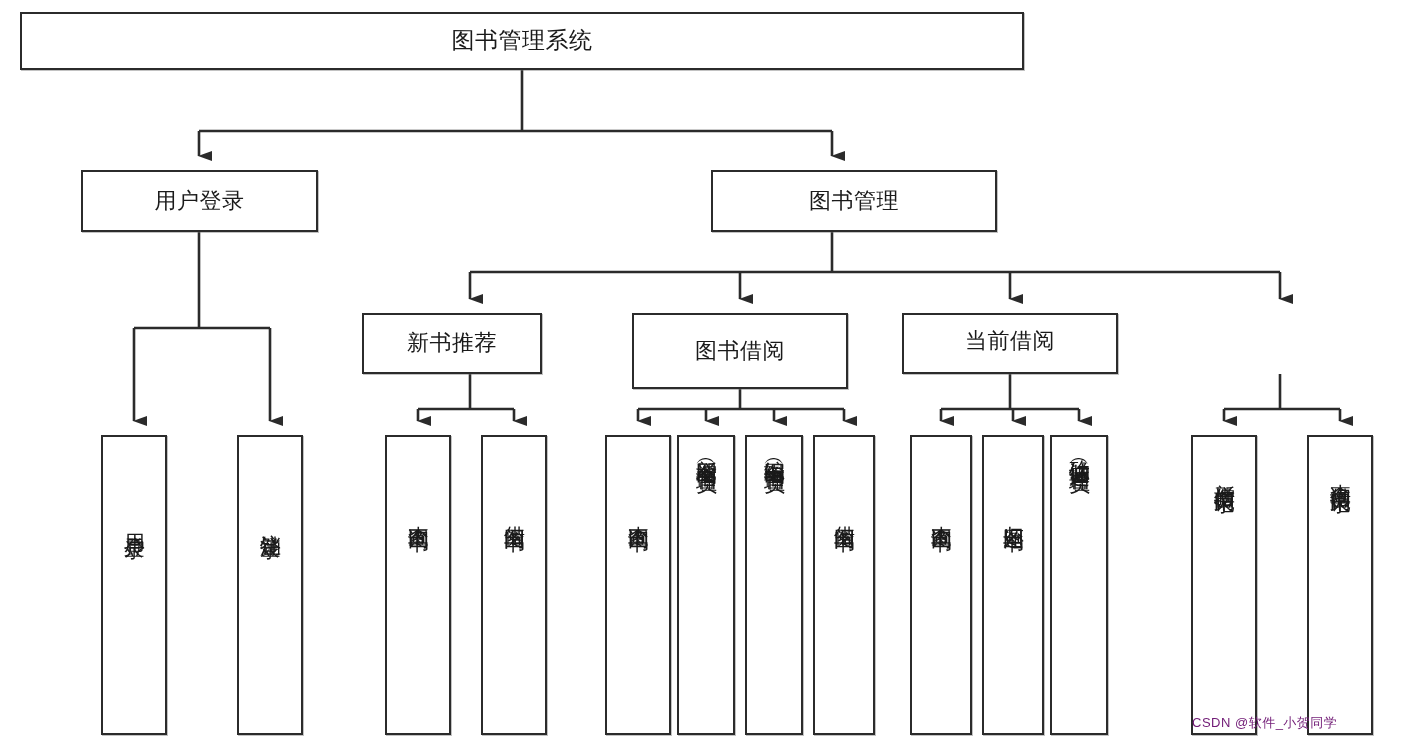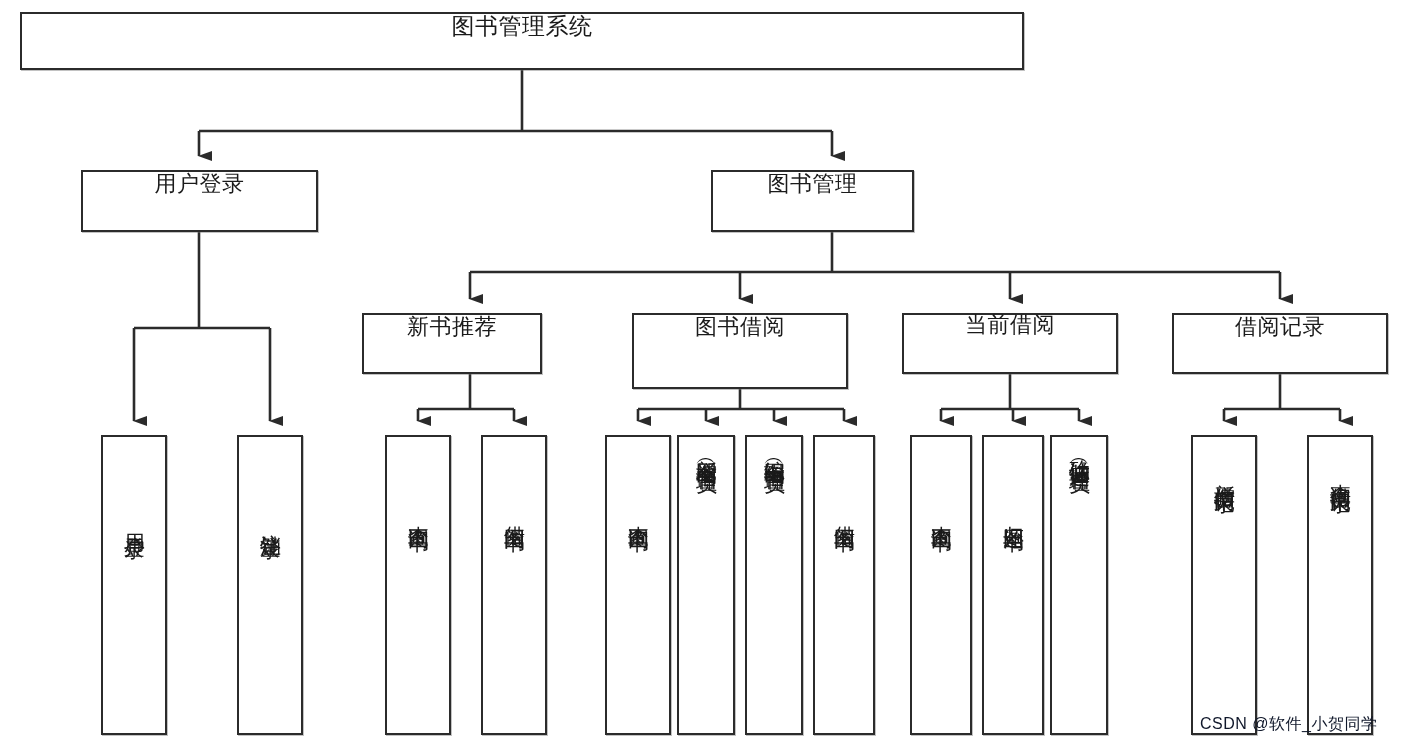--- a/index.html
+++ b/index.html
@@ -24,20 +24,21 @@
     width: 1405px;
     height: 747px;
     pointer-events: none;
   }
   .node {
     position: absolute;
     box-sizing: border-box;
     border: 2.5px solid #2b2b2b;
     background: #ffffff;
     display: flex;
+    align-items: center;
     justify-content: center;
     color: #1a1a1a;
     box-shadow: 1px 1px 0 rgba(120,120,120,0.45);
   }
   .node .label {
     display: block;
     text-align: center;
     letter-spacing: 0.5px;
   }
   
@@ -58,25 +59,24 @@
   .node.vert .label {
     writing-mode: vertical-rl;
     text-orientation: upright;
     font-size: 21px;
     line-height: 1.28;
     letter-spacing: 2px;
     white-space: nowrap;
   }
   .watermark {
     position: absolute;
-    font-size: 16px;
-    color: #0f172a;
+    font-size: 13px;
+    color: #701a75;
     white-space: nowrap;
     letter-spacing: 0.5px;
-    padding-left: 8px;
   }
 </style>
 </head>
 <body>
 
 <div id="canvas">
 
   <svg class="wires" viewBox="0 0 1405 747" xmlns="http://www.w3.org/2000/svg">
     <defs>
       <marker id="arrow" viewBox="0 0 12 14" refX="6" refY="13" markerWidth="12" markerHeight="14" orient="auto-start-reverse" markerUnits="userSpaceOnUse">
@@ -127,35 +127,32 @@
     </g>
   </svg>
 
   <div class="node horiz root" style="left:20px; top:12px; width:1004px; height:58px;">
     <span class="label">图书管理系统</span>
   </div>
 
   <div class="node horiz" style="left:81px; top:170px; width:237px; height:62px;">
     <span class="label">用户登录</span>
   </div>
-  <div class="node horiz" style="left:711px; top:170px; width:203px; height:62px;">
+  <div class="node horiz" style="left:711px; top:170px; width:286px; height:62px;">
     <span class="label">图书管理</span>
   </div>
 
   <div class="node horiz" style="left:362px; top:313px; width:180px; height:61px;">
     <span class="label">新书推荐</span>
   </div>
   <div class="node horiz" style="left:632px; top:313px; width:216px; height:76px;">
     <span class="label">图书借阅</span>
   </div>
   <div class="node horiz" style="left:902px; top:313px; width:216px; height:61px;font-family:Liberation Mono, monospace;">
     <span class="label">当前借阅</span>
-  </div>
-  <div class="node horiz" style="left:1172px; top:313px; width:216px; height:61px;">
-    <span class="label">借阅记录</span>
   </div>
 
   <div class="node vert" style="left:101px; top:435px; width:66px; height:300px; padding-top:80px;">
     <span class="label">用户登录</span>
   </div>
   <div class="node vert" style="left:237px; top:435px; width:66px; height:300px; padding-top:80px;">
     <span class="label">注销登录</span>
   </div>
 
   <div class="node vert" style="left:385px; top:435px; width:66px; height:300px; padding-top:72px;">

